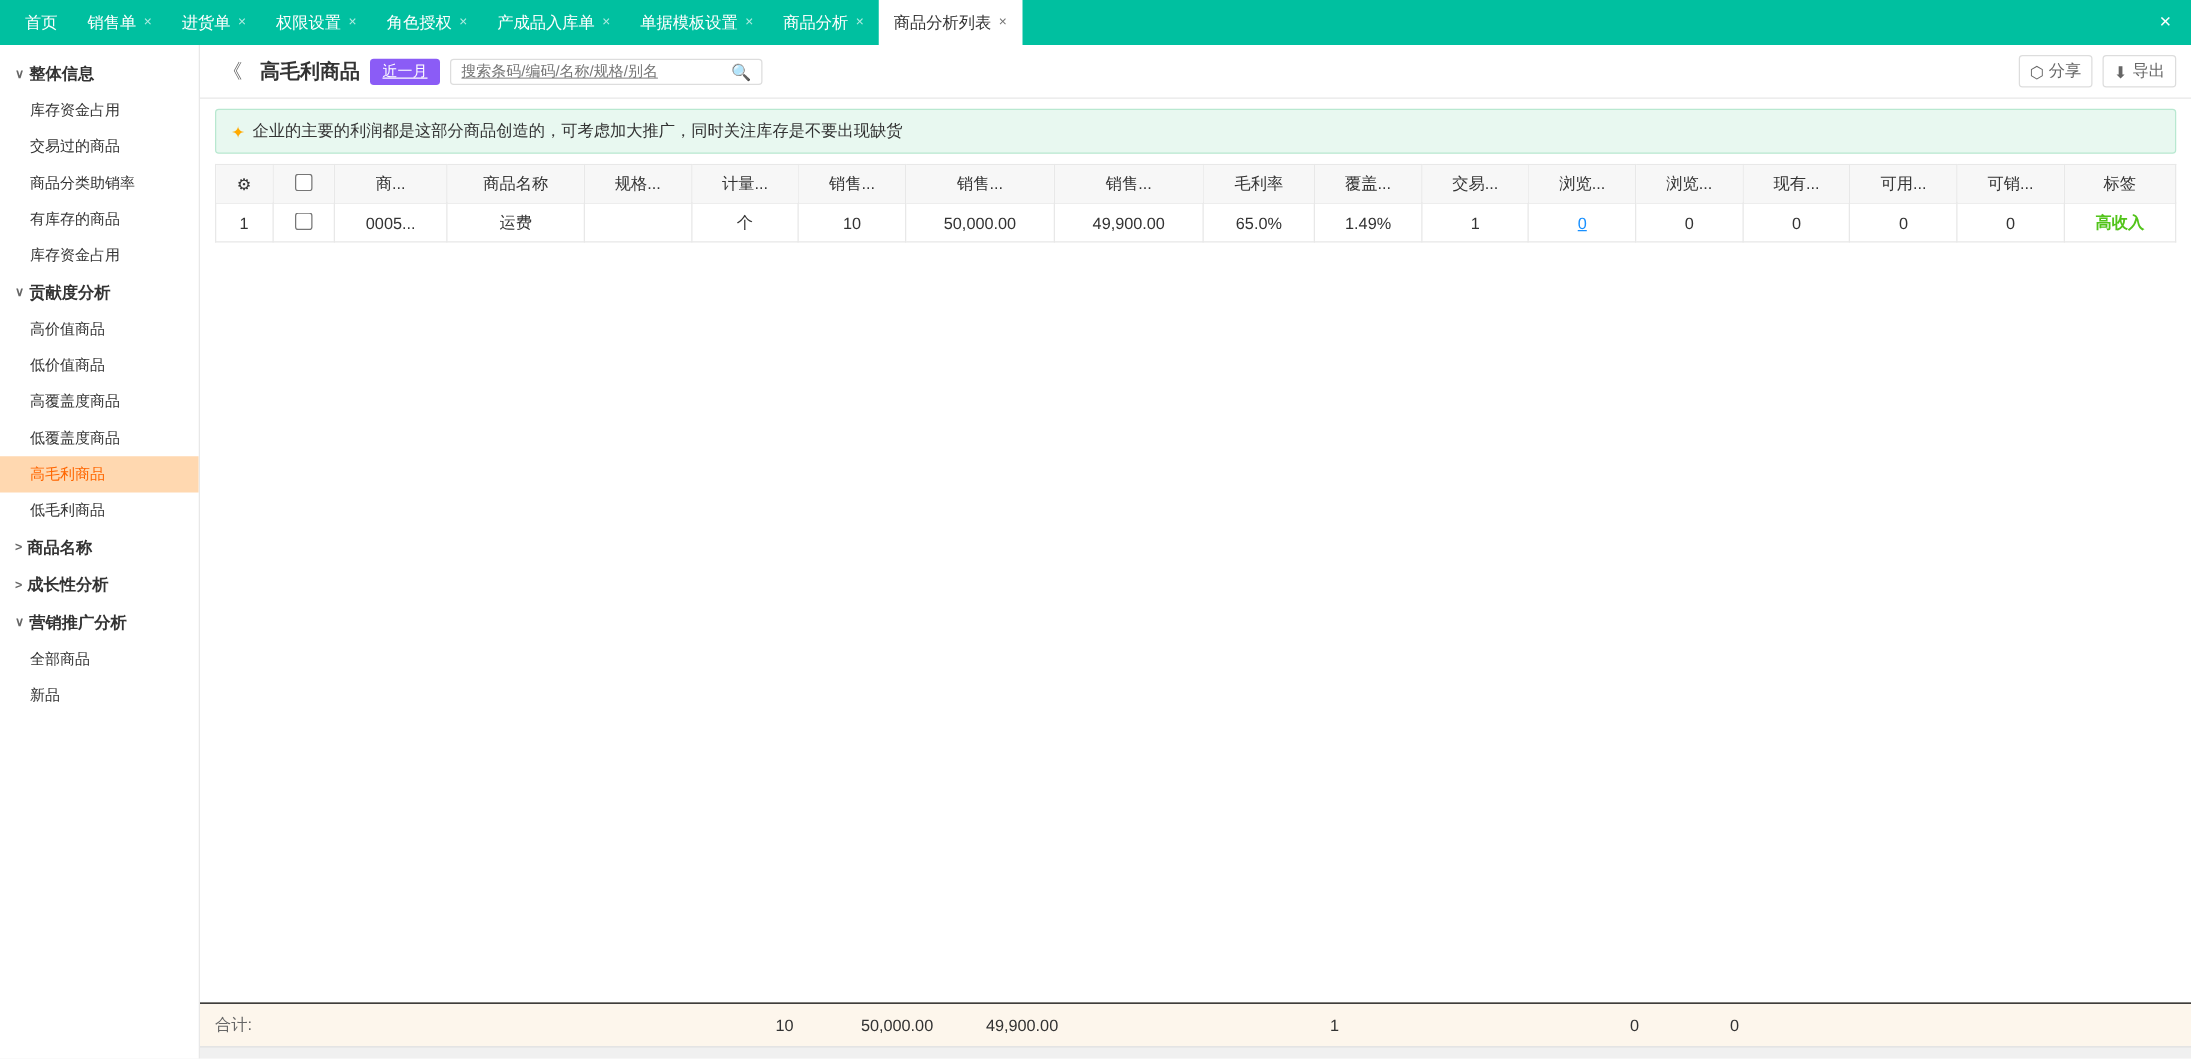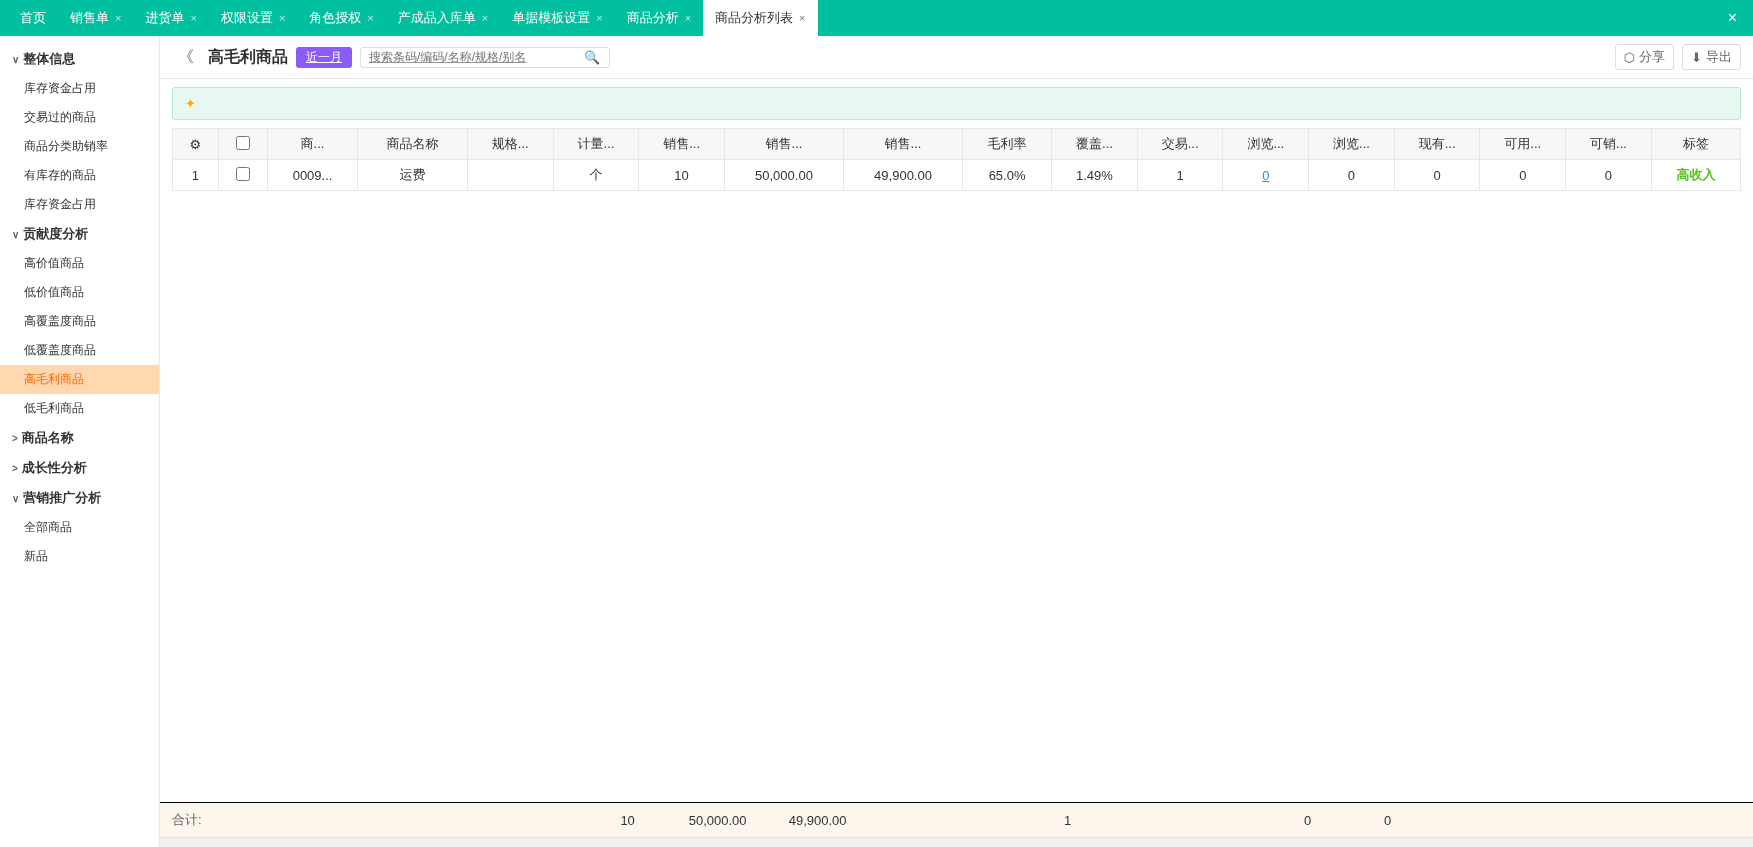--- a/index.html
+++ b/index.html
@@ -293,20 +293,21 @@
         <span>分享</span>
       </button>
       <button class="header-btn">
         <span>⬇</span>
         <span>导出</span>
       </button>
     </div>
 
     <div class="info-bar">
       <span class="info-icon">✦</span>
+      <span>企业的主要的利润都是这部分商品创造的，可考虑加大推广，同时关注库存是不要出现缺货</span>
     </div>
 
     <div class="table-container">
       <table>
         <thead id="table-head">
             <tr>
               <th>⚙</th>
               <th><input type="checkbox" class="cb" style=""></th>
               <th>商...</th>
               <th>商品名称</th>
@@ -323,21 +324,21 @@
               <th>现有...</th>
               <th>可用...</th>
               <th>可销...</th>
               <th>标签</th>
             </tr>
           </thead>
         <tbody id="table-body">
             <tr>
               <td>1</td>
               <td><input type="checkbox" class="cb" style=""></td>
-              <td>0009...</td>
+              <td>0005...</td>
               <td>运费</td>
               <td></td>
               <td>个</td>
               <td>10</td>
               <td>50,000.00</td>
               <td>49,900.00</td>
               <td>65.0%</td>
               <td>1.49%</td>
               <td>1</td>
               <td><span class="link-style">0</span></td>

